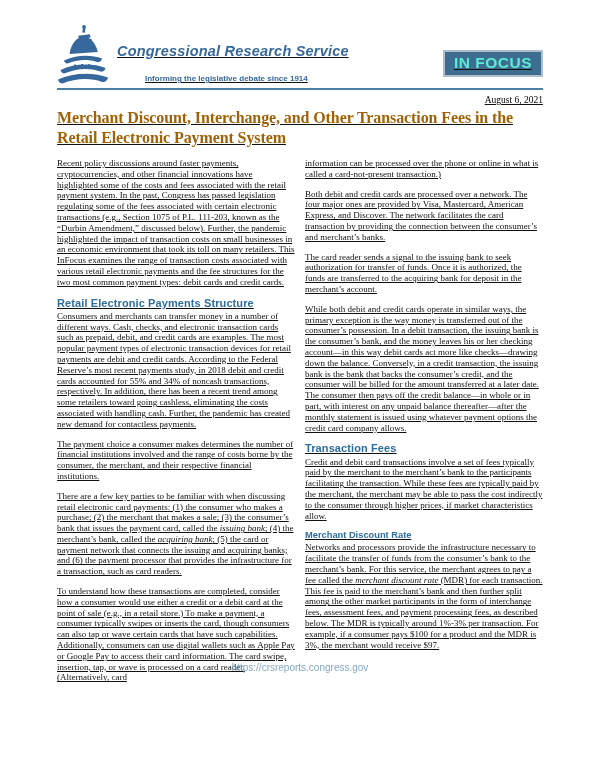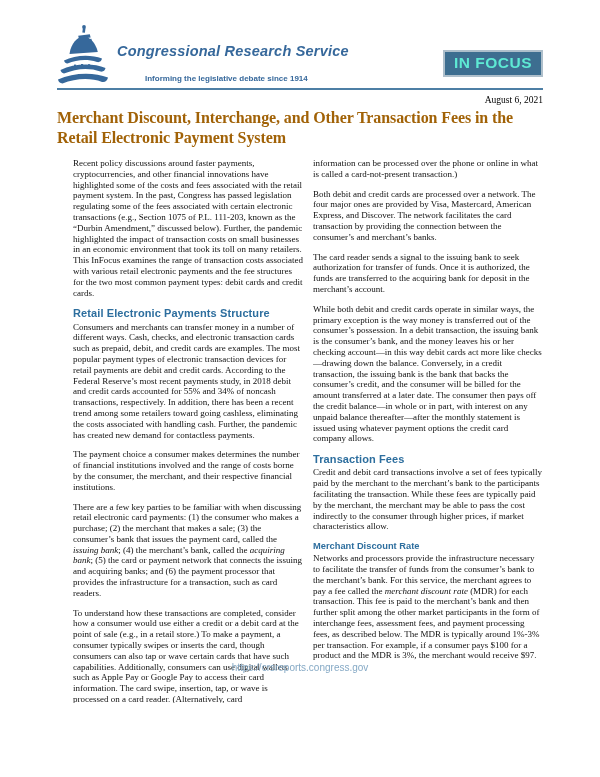--- a/index.html
+++ b/index.html
@@ -1,19 +1,20 @@
 <!DOCTYPE html>
 <html><head>
 <meta charset="utf-8">
 <style>
   html,body { margin:0; padding:0; background:#ffffff; }
   .page {
     position:relative; width:600px; height:703px; background:#ffffff;
     overflow:hidden; font-family:"Liberation Serif", serif; color:#111;
     margin:0 auto;
+    text-decoration:underline;
   }
   .content { padding:0 57px; }
 
   
   .header { display:flex; align-items:flex-end; padding-top:24px; }
   .logo-icon { flex:0 0 auto; }
   .logo-icon svg { display:block; }
   .brand-block { margin-left:8px; padding-bottom:1px; }
   .brand {
     font-family:"Liberation Sans", sans-serif; font-weight:bold; font-style:italic;
@@ -33,21 +34,21 @@
   .rule { border:none; border-top:2px solid #4E7FA5; margin:4px 0 0; }
 
   
   .date { text-align:right; font-size:9.5px; margin-top:5px; color:#000; }
   .title {
     font-size:16px; font-weight:bold; line-height:1.25; color:#a16207;
     margin:3px 0 10px; letter-spacing:-0.1px;
   }
 
   
-  .columns { display:flex; gap:10px;margin-left:16px; }
+  .columns { display:flex; gap:10px; }
   .col { flex:1 1 0; min-width:0; font-size:9px; line-height:1.2; color:#111; }
   .col p { margin:0 0 9px; }
   .col h2 {
     font-family:"Liberation Sans", sans-serif; color:#2D6E9E;
     font-size:11px; font-weight:bold; margin:0 0 1px; letter-spacing:0.1px;
   }
   .col h3 {
     font-family:"Liberation Sans", sans-serif; color:#2D6E9E;
     font-size:9.3px; font-weight:bold; margin:0 0 1px;
   }

